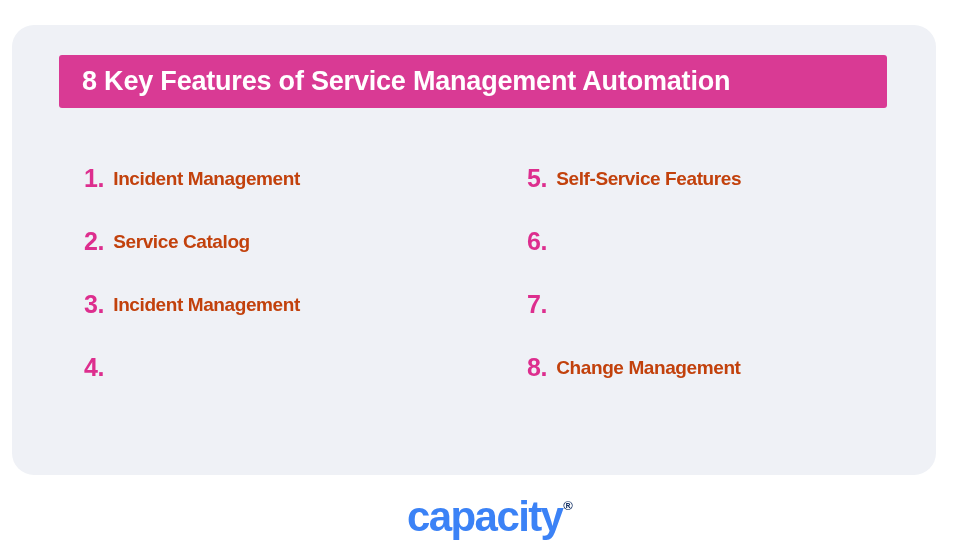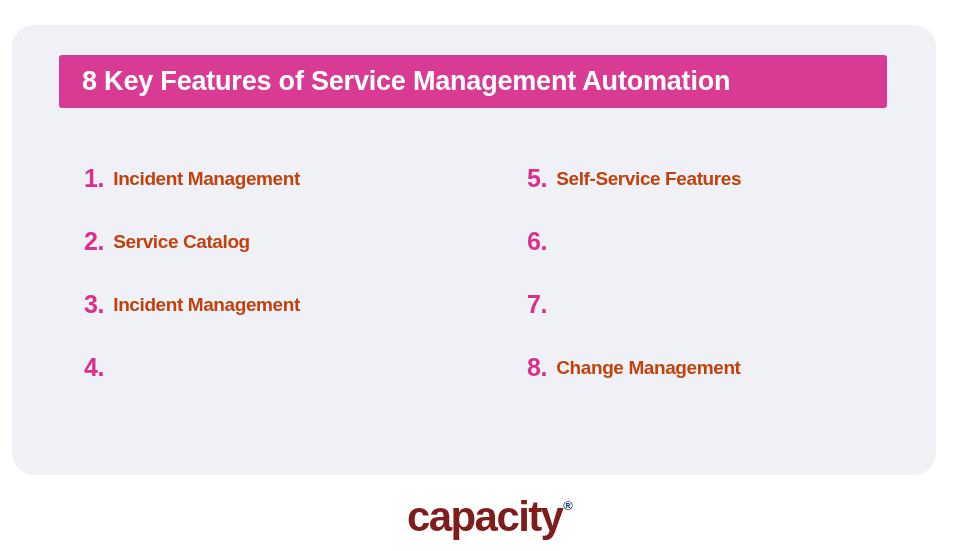--- a/index.html
+++ b/index.html
@@ -91,21 +91,21 @@
     position: absolute;
     left: 0;
     top: 494px;
     width: 980px;
     height: 45px;
     display: flex;
     align-items: center;
     justify-content: center;
   }
   #logo-wordmark {
-    color: #7f1d1d;
+    color: #3b82f6;
     font-size: 42px;
     font-weight: bold;
     letter-spacing: -1.6px;
     line-height: 1;
   }
   #logo-reg {
     color: #153266;
     font-size: 13px;
     font-weight: bold;
     line-height: 1;

